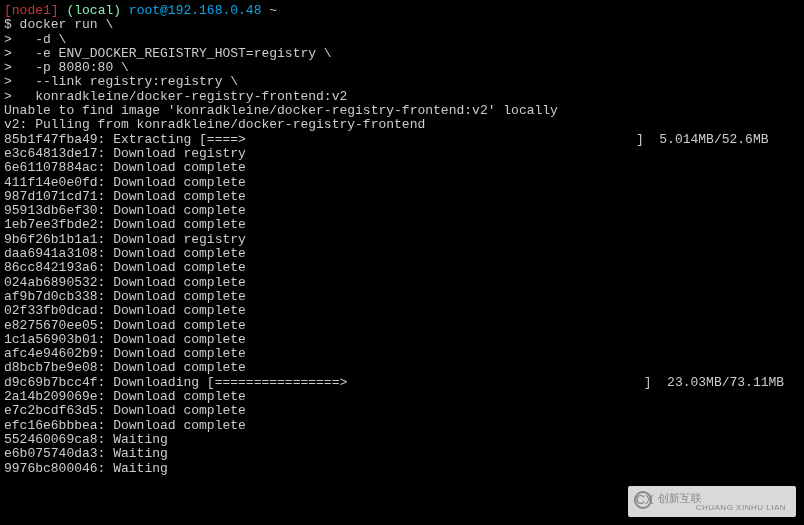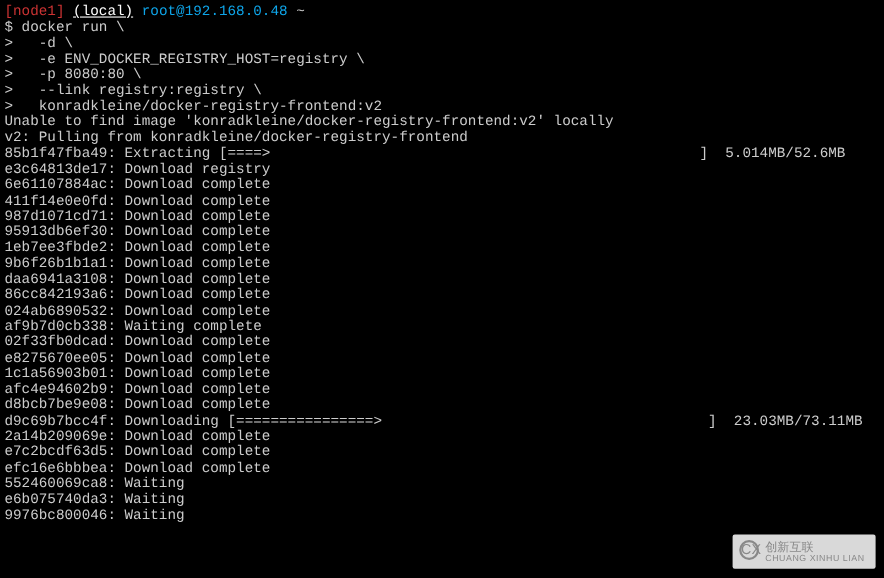--- a/index.html
+++ b/index.html
@@ -11,21 +11,21 @@
     font-size: 13px;
     line-height: 1.1;
     width: 804px;
     height: 525px;
     box-sizing: border-box;
     overflow: hidden;
     position: relative;
   }
   .line { white-space: pre; }
   .red { color: #cc3333; }
-  .green { color: #ffffff; text-decoration: underline; }
+  .green { color: #86efac; }
   .cyan { color: #0ea5e9; }
   .grey { color: #cccccc; }
 
   .watermark {
     position: absolute;
     right: 8px;
     bottom: 8px;
     background: rgba(255,255,255,0.85);
     color: #888;
     font-family: sans-serif;
@@ -41,21 +41,21 @@
     width: 18px;
     height: 18px;
     border: 2px solid #888;
     border-radius: 50%;
     box-sizing: border-box;
     font-size: 13px;
     text-align: right;
     line-height: 14px;
     color: #888;
   }
-  .watermark .sub { font-size: 8px; letter-spacing: 0.5px; }
+  .watermark .sub { font-size: 8px; letter-spacing: 0.5px; margin-left: 38px; }
 </style>
 </head>
 <body>
 
 <div id="terminal">
     <div class="line"><span class="red">[node1]</span><span class="grey"> </span><span class="green">(local)</span><span class="grey"> </span><span class="cyan">root@192.168.0.48</span><span class="grey"> ~</span></div>
     <div class="line"><span class="grey">$ docker run \</span></div>
     <div class="line"><span class="grey">&gt;   -d \</span></div>
     <div class="line"><span class="grey">&gt;   -e ENV_DOCKER_REGISTRY_HOST=registry \</span></div>
     <div class="line"><span class="grey">&gt;   -p 8080:80 \</span></div>
@@ -63,25 +63,25 @@
     <div class="line"><span class="grey">&gt;   konradkleine/docker-registry-frontend:v2</span></div>
     <div class="line"><span class="grey">Unable to find image 'konradkleine/docker-registry-frontend:v2' locally</span></div>
     <div class="line"><span class="grey">v2: Pulling from konradkleine/docker-registry-frontend</span></div>
     <div class="line"><span class="grey">85b1f47fba49: Extracting [====&gt;                                                  ]  5.014MB/52.6MB</span></div>
     <div class="line"><span class="grey">e3c64813de17: Download registry</span></div>
     <div class="line"><span class="grey">6e61107884ac: Download complete</span></div>
     <div class="line"><span class="grey">411f14e0e0fd: Download complete</span></div>
     <div class="line"><span class="grey">987d1071cd71: Download complete</span></div>
     <div class="line"><span class="grey">95913db6ef30: Download complete</span></div>
     <div class="line"><span class="grey">1eb7ee3fbde2: Download complete</span></div>
-    <div class="line"><span class="grey">9b6f26b1b1a1: Download complete</span></div>
+    <div class="line"><span class="grey">9b6f26b1b1a1: Download registry</span></div>
     <div class="line"><span class="grey">daa6941a3108: Download complete</span></div>
     <div class="line"><span class="grey">86cc842193a6: Download complete</span></div>
     <div class="line"><span class="grey">024ab6890532: Download complete</span></div>
-    <div class="line"><span class="grey">af9b7d0cb338: Waiting complete</span></div>
+    <div class="line"><span class="grey">af9b7d0cb338: Download complete</span></div>
     <div class="line"><span class="grey">02f33fb0dcad: Download complete</span></div>
     <div class="line"><span class="grey">e8275670ee05: Download complete</span></div>
     <div class="line"><span class="grey">1c1a56903b01: Download complete</span></div>
     <div class="line"><span class="grey">afc4e94602b9: Download complete</span></div>
     <div class="line"><span class="grey">d8bcb7be9e08: Download complete</span></div>
     <div class="line"><span class="grey">d9c69b7bcc4f: Downloading [================&gt;                                      ]  23.03MB/73.11MB</span></div>
     <div class="line"><span class="grey">2a14b209069e: Download complete</span></div>
     <div class="line"><span class="grey">e7c2bcdf63d5: Download complete</span></div>
     <div class="line"><span class="grey">efc16e6bbbea: Download complete</span></div>
     <div class="line"><span class="grey">552460069ca8: Waiting</span></div>

